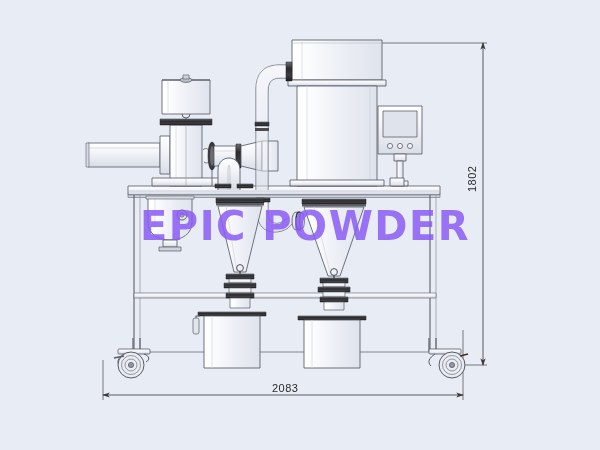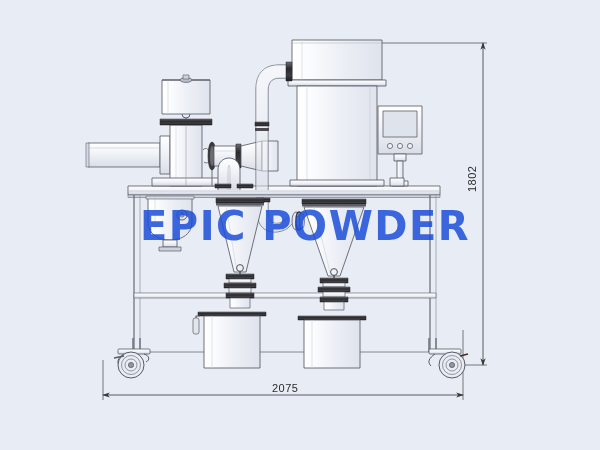--- a/index.html
+++ b/index.html
@@ -25,21 +25,21 @@
   }
   #watermark{
     position:absolute;
     left:140px;top:203px;
     width:320px;
     text-align:center;
     font-family:"DejaVu Sans", sans-serif;
     font-weight:700;
     font-size:40px;
     letter-spacing:1.5px;
-    color:#1d4ed8;
+    color:#8b5cf6;
     opacity:.85;
     white-space:nowrap;
     user-select:none;
   }
   .dimtext{
     position:absolute;
     font-family:"Liberation Sans", sans-serif;
     font-size:11px;
     color:#2b2b2b;
     white-space:nowrap;
@@ -328,17 +328,17 @@
         </g>
       </g>
 
     </g>
   </svg>
 
   <div class="wm-layer">
     <div id="watermark">EPIC POWDER</div>
   </div>
 
-  <div class="dimtext" id="dim-h-text">2075</div>
+  <div class="dimtext" id="dim-h-text">2083</div>
 
   <div class="dimtext" id="dim-v-text">1802</div>
 
 </div>
 
 </body></html>

